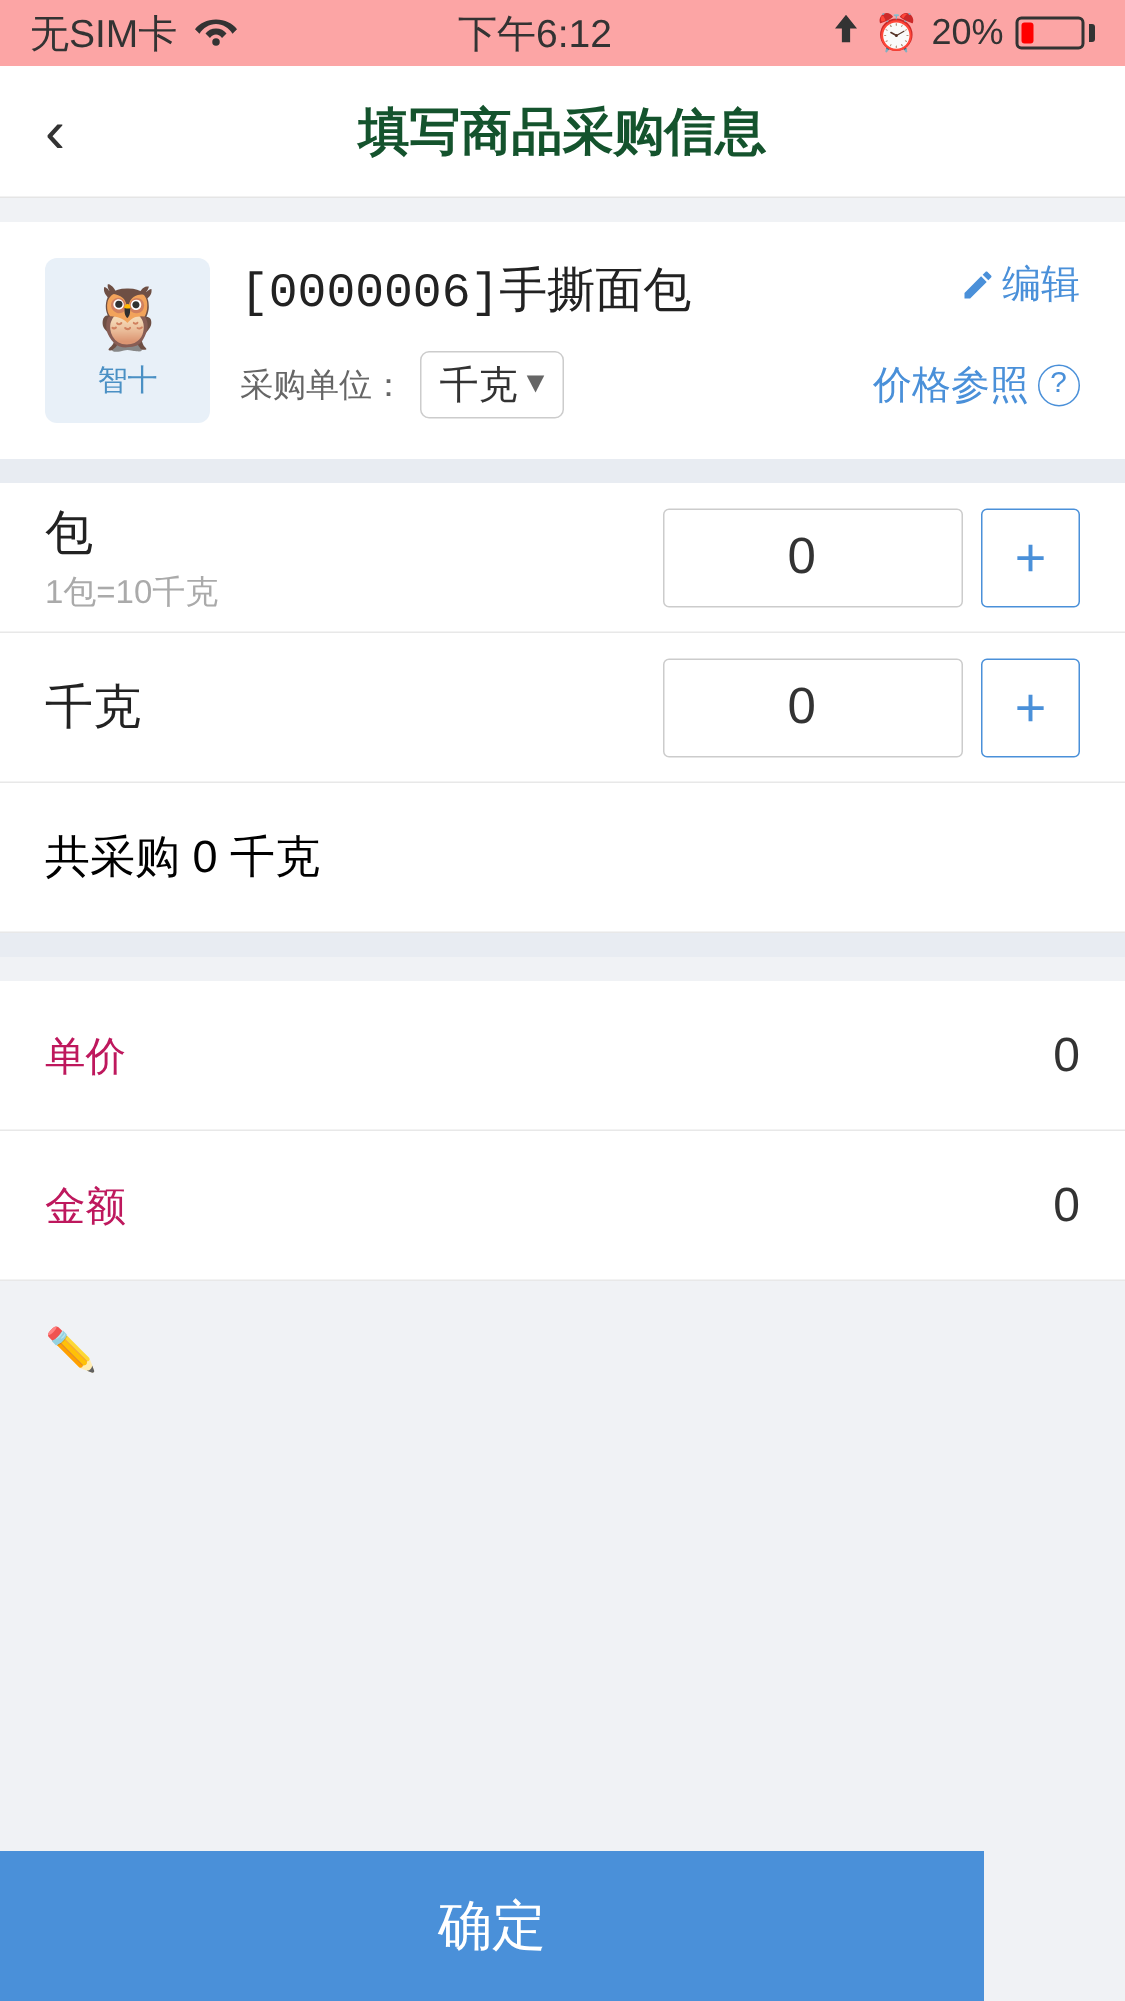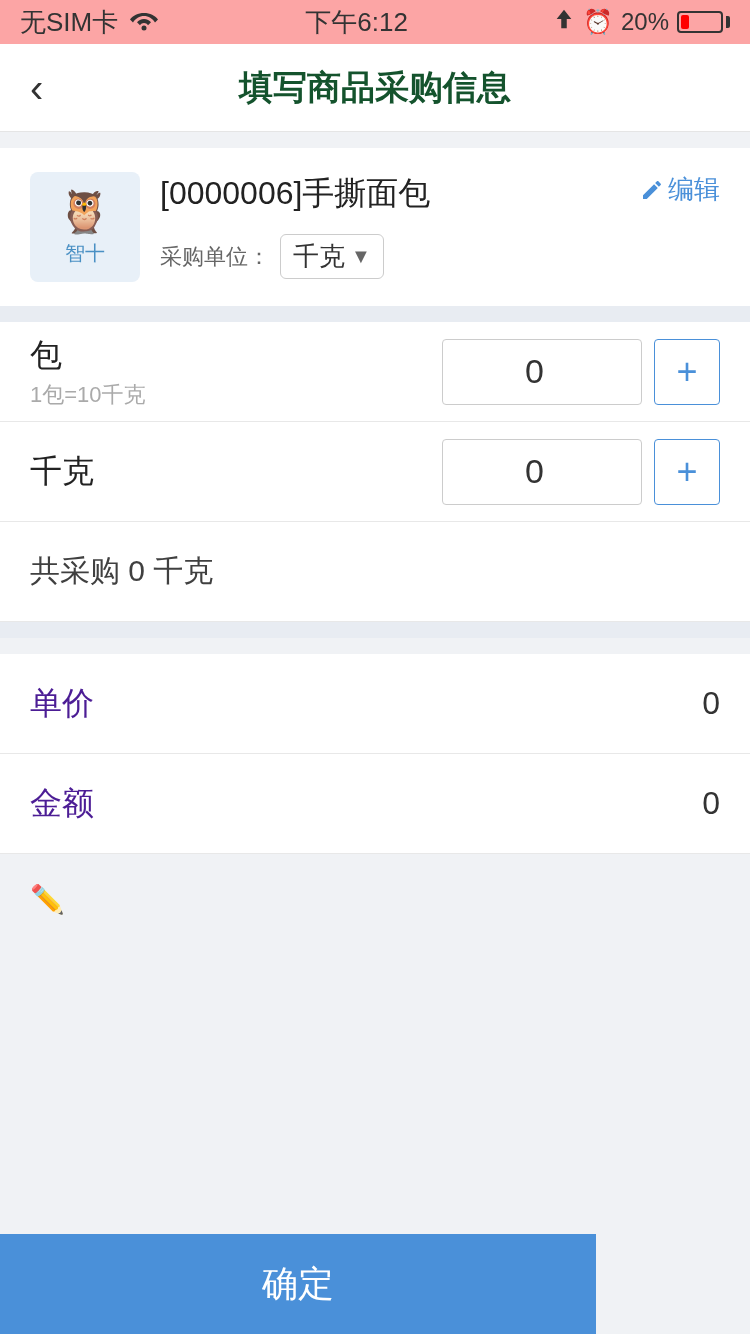--- a/index.html
+++ b/index.html
@@ -113,20 +113,21 @@
       font-size: 42px;
       color: #4a90c4;
     }
     .owl-label {
       font-size: 20px;
       color: #4a90c4;
       margin-top: 4px;
     }
     .product-info {
       flex: 1;
+      font-family: Liberation Mono, monospace;
     }
     .product-name-row {
       display: flex;
       align-items: flex-start;
       justify-content: space-between;
       margin-bottom: 18px;
     }
     .product-name {
       font-size: 32px;
       color: #222;
@@ -250,21 +251,21 @@
     .total-row {
       display: flex;
       align-items: center;
       padding: 0 30px;
       height: 100px;
       background: #fff;
       border-bottom: 1px solid #e8e8e8;
     }
     .total-text {
       font-size: 30px;
-      color: #404040;
+      color: #000000;
     }
     .batch-btn {
       margin-left: auto;
       border: 1.5px solid #ccc;
       border-radius: 6px;
       padding: 12px 30px;
       font-size: 28px;
       color: #333;
       background: #fff;
       cursor: pointer;
@@ -276,22 +277,22 @@
       margin-top: 16px;
     }
     .price-row {
       display: flex;
       align-items: center;
       padding: 0 30px;
       height: 100px;
       border-bottom: 1px solid #e8e8e8;
     }
     .price-label {
-      font-size: 32px;
-      color: #4c1d95;
+      font-size: 27px;
+      color: #be185d;
     }
     .price-value {
       margin-left: auto;
       font-size: 32px;
       color: #333;
     }
 
     
     .note-section {
       background: #f0f2f5;
@@ -315,21 +316,21 @@
     .bottom-space {
       height: 300px;
       background: #f0f2f5;
     }
 
     
     .confirm-btn-wrapper {
       position: fixed;
       bottom: 0;
       left: 0;
-      width: 596px;
+      width: 656px;
       background: #4a90d9;
       height: 100px;
       display: flex;
       align-items: center;
       justify-content: center;
       cursor: pointer;
     }
     .confirm-btn-text {
       font-size: 36px;
       color: #fff;
@@ -391,20 +392,26 @@
       </span>
     </div>
     <div class="unit-row">
       <div style="display:flex;align-items:center;gap:10px;">
         <span class="unit-label">采购单位：</span>
         <div class="unit-selector">
           <span>千克</span>
           <span class="arrow">▼</span>
         </div>
       </div>
+      <div class="price-ref">
+        <span>价格参照</span>
+        <div class="help-icon">
+          <span>?</span>
+        </div>
+      </div>
     </div>
   </div>
 </div>
 
 <div class="divider-section"></div>
 
 <div class="input-section">
 
   <div class="input-row">
     <div class="input-row-label">

